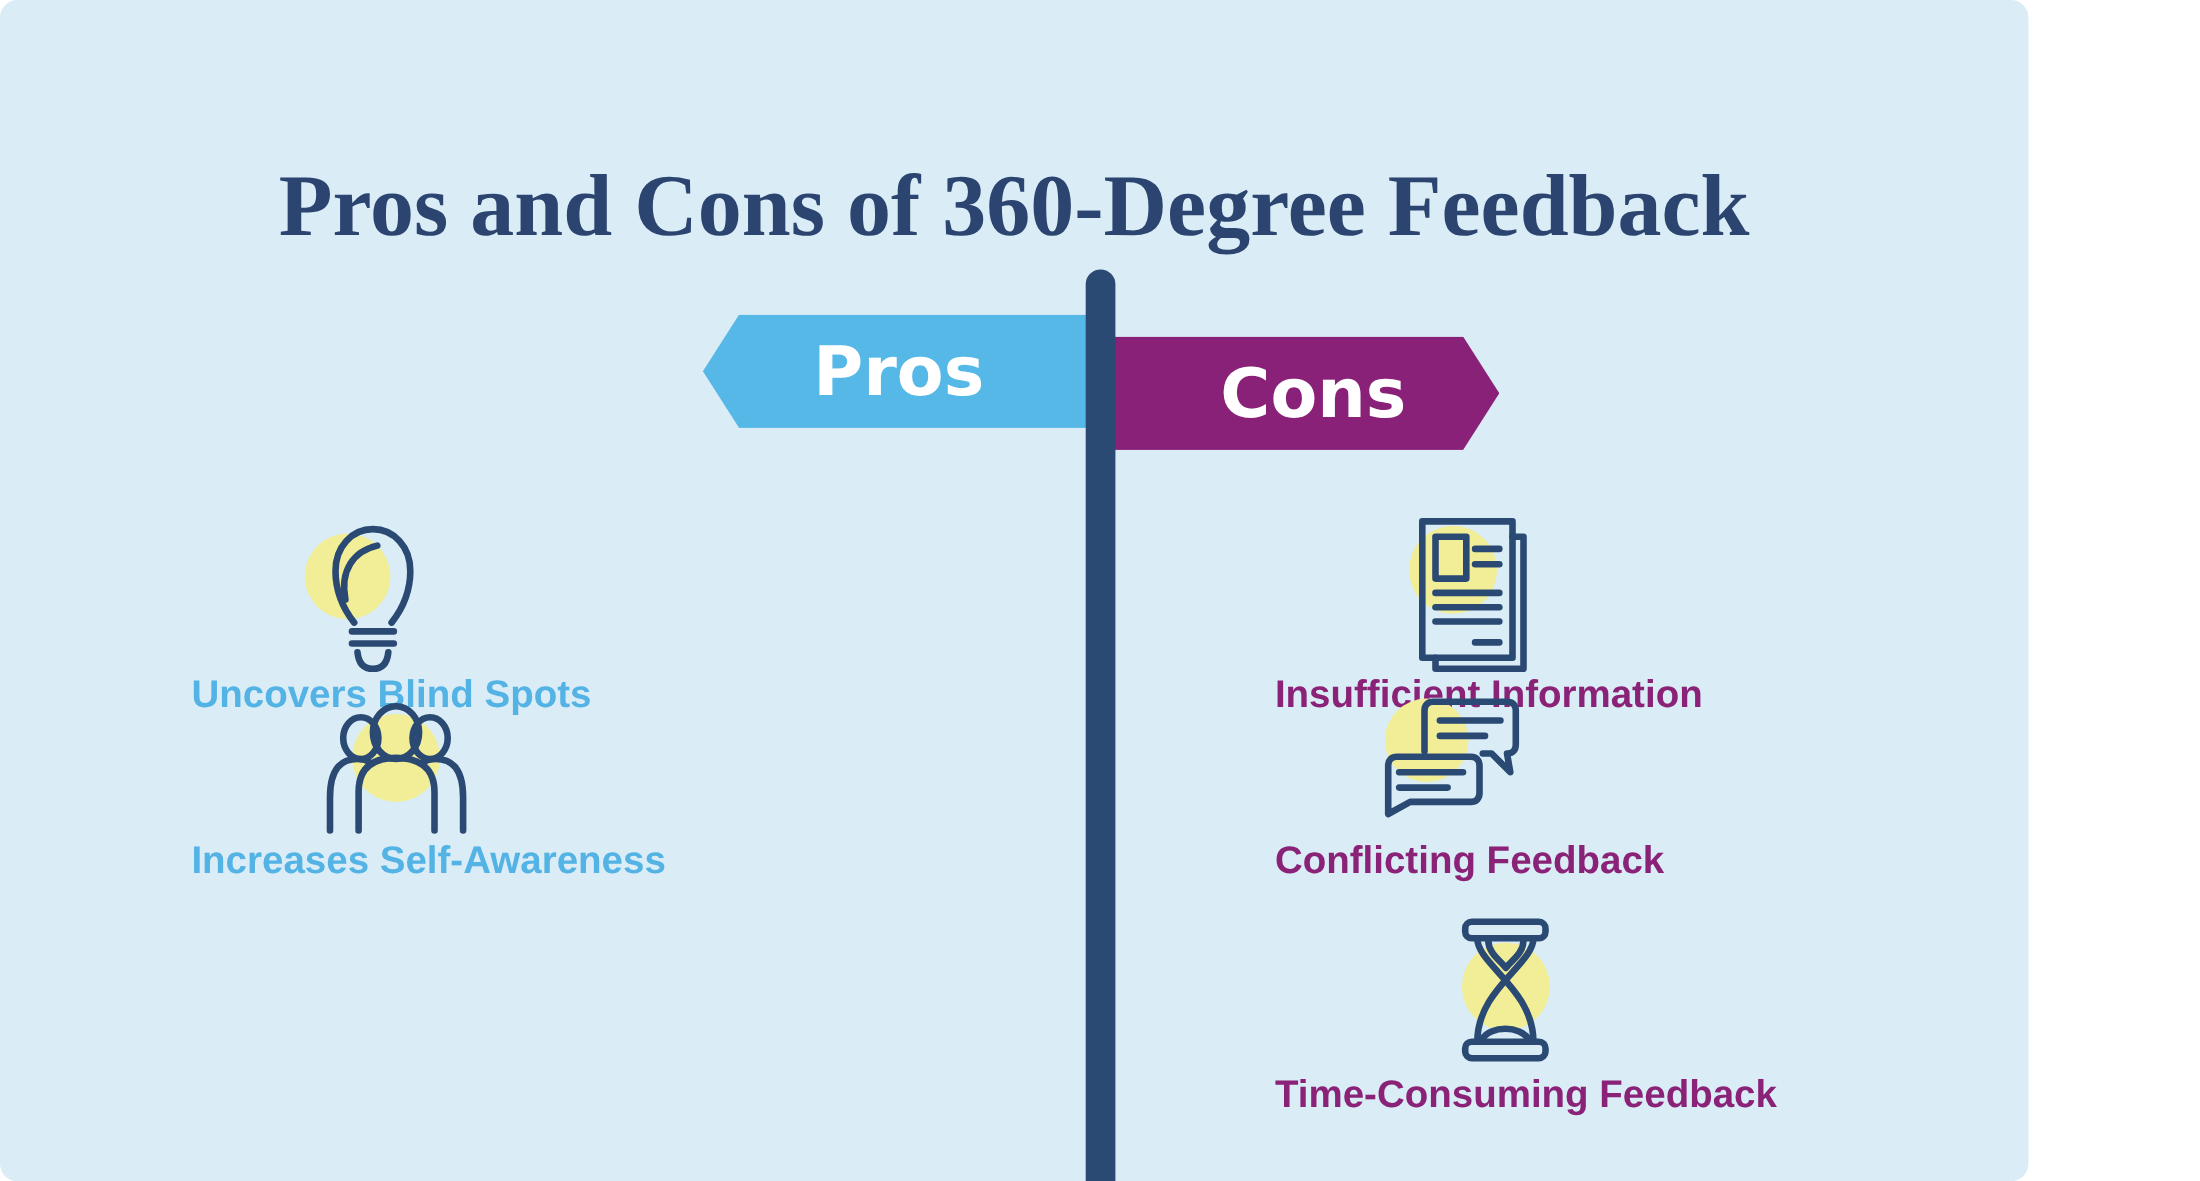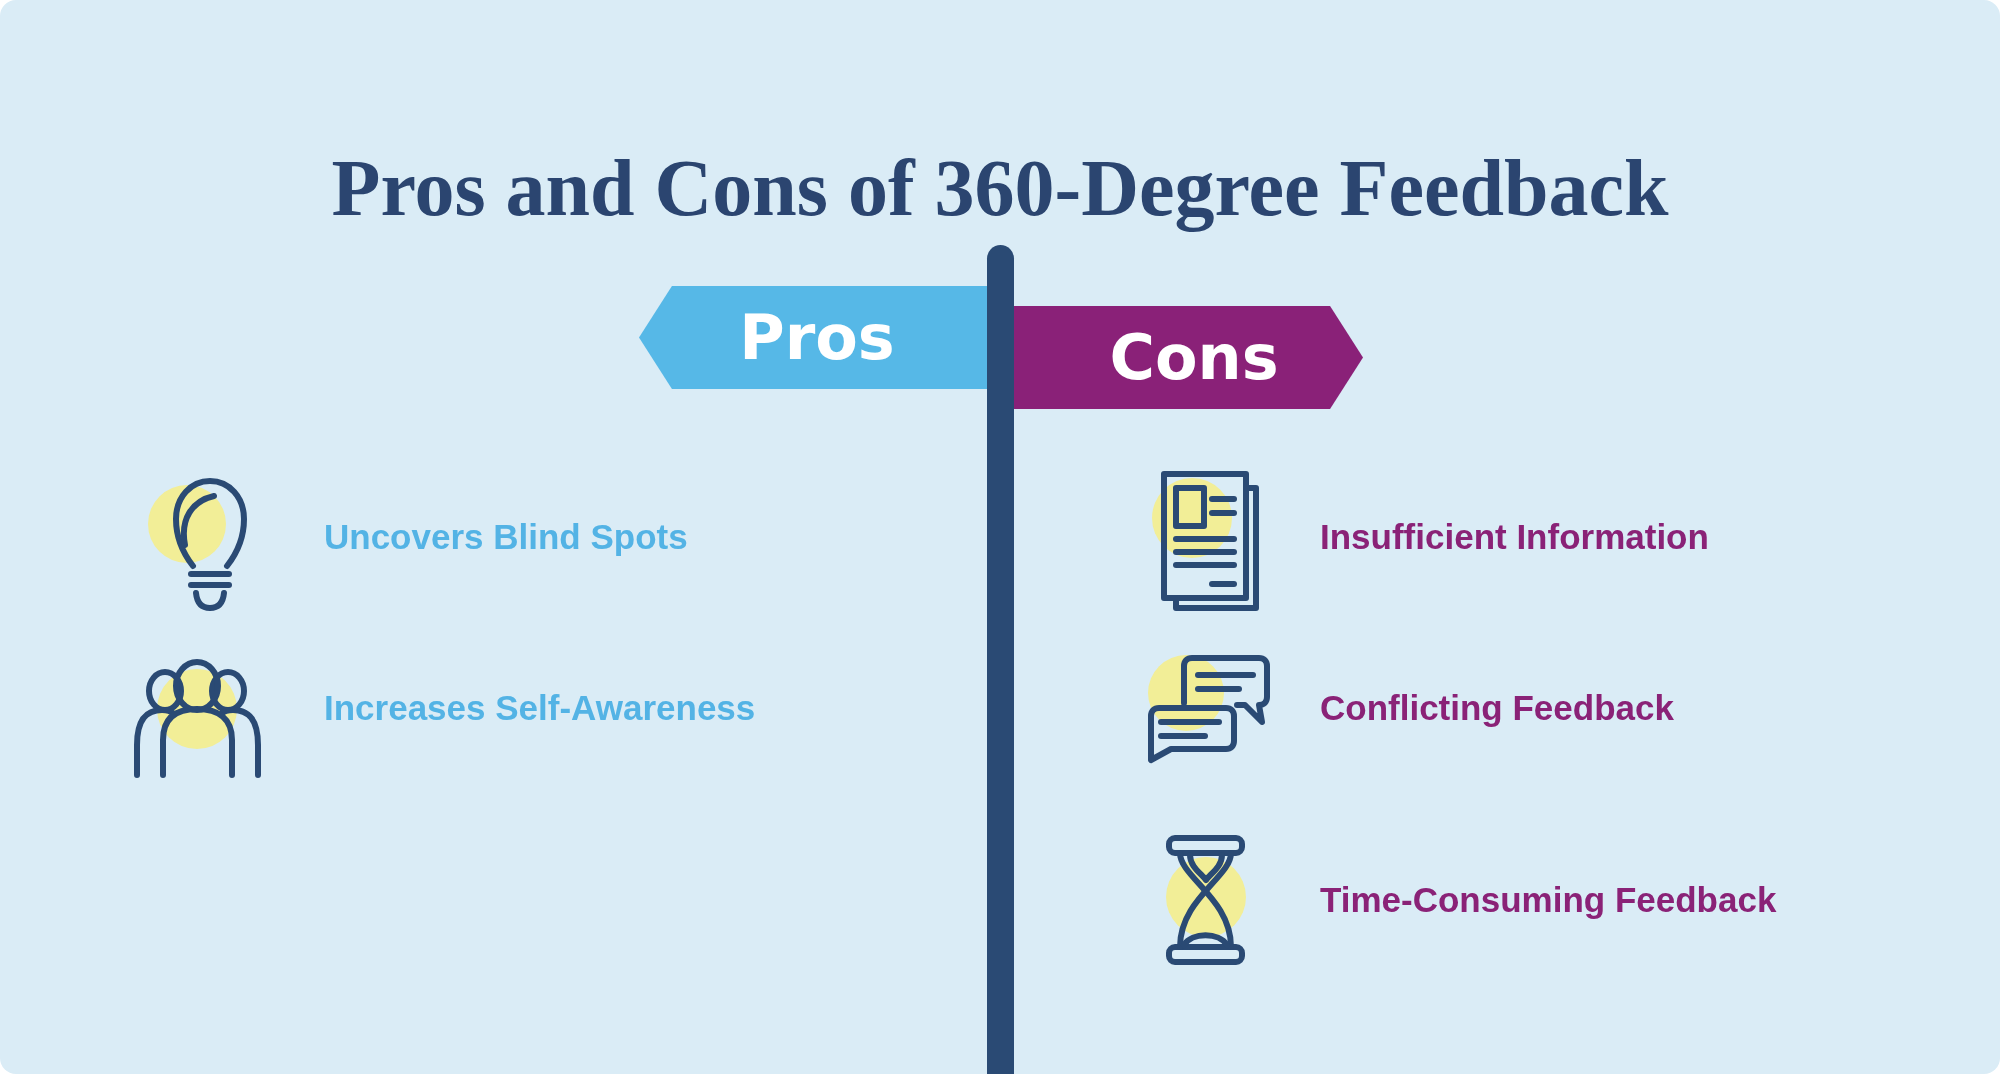--- a/index.html
+++ b/index.html
@@ -1,17 +1,17 @@
 <!DOCTYPE html>
 <html style="--background: #daecf6; --title: #2b4570; --pole: #2a4a74; --pros-accent: #56b8e7; --cons-accent: #8a2178; --pros-text: #53b3e5; --cons-text: #8a2277; --icon-stroke: #2a4a74; --halo: #f2ee97; --sign-text: #ffffff;"><head>
 <meta charset="utf-8">
 <style>
   html,body{margin:0;padding:0;background:#ffffff;}
   .canvas{
-    position:relative;width:2000px;height:1074px;overflow:hidden;
+    position:relative;width:1844px;height:1074px;overflow:hidden;
     background:var(--background,#daecf6);border-radius:16px;
     font-family:"Liberation Sans",sans-serif;
   }
   .title{
     position:absolute;top:94px;left:0;width:100%;text-align:center;
     font-family:"Liberation Serif",serif;font-weight:700;font-size:80px;line-height:1;
     color:var(--title,#2b4570);letter-spacing:0;
   }
   .pole{
     position:absolute;left:987px;top:245px;width:27px;height:829px;
@@ -27,36 +27,36 @@
     left:639px;background:var(--pros-accent,#56b8e7);
     clip-path:polygon(0 50%,9% 0,100% 0,100% 100%,9% 100%);
   }
   .arrow-right{
     left:997px;background:var(--cons-accent,#8a2178);
     clip-path:polygon(0 0,91% 0,100% 50%,91% 100%,0 100%);
     margin-top:20px;
   }
   .arrow-left .sign-label{transform:translateX(-5px);text-align:right;}
   .arrow-right .sign-label{transform:translateX(14px);}
-  .item{position:absolute;height:150px;display:flex;align-items:center;}
+  .item{position:absolute;height:150px;display:flex;align-items:center;flex-direction:column;}
   .item.pro{left:130px;}
   .item.con{left:1140px;}
   .row1{top:462px;}
   .row2{top:633px;justify-content:center;}
   .row3{top:825px;}
   .iconbox{position:relative;width:150px;height:150px;flex:none;}
   .halo{position:absolute;border-radius:50%;background:var(--halo,#f2ee97);}
   .iconbox svg{position:relative;display:block;}
   .iconbox svg *{
     stroke:var(--icon-stroke,#2a4a74);stroke-width:6;fill:none;
     stroke-linecap:round;stroke-linejoin:round;
   }
   .label{font-weight:700;font-size:35px;white-space:nowrap;}
   .pro .label{color:var(--pros-text,#53b3e5);margin-left:44px;}
-  .con .label{color:var(--cons-text,#8a2277);margin-left:30px;}
+  .con .label{color:var(--cons-text,#8a2277);margin-left:19px;}
 </style>
 </head>
 <body>
 
 <div class="canvas">
 
   <h1 class="title">Pros and Cons of 360-Degree Feedback</h1>
 
   <div class="pole"></div>
 

